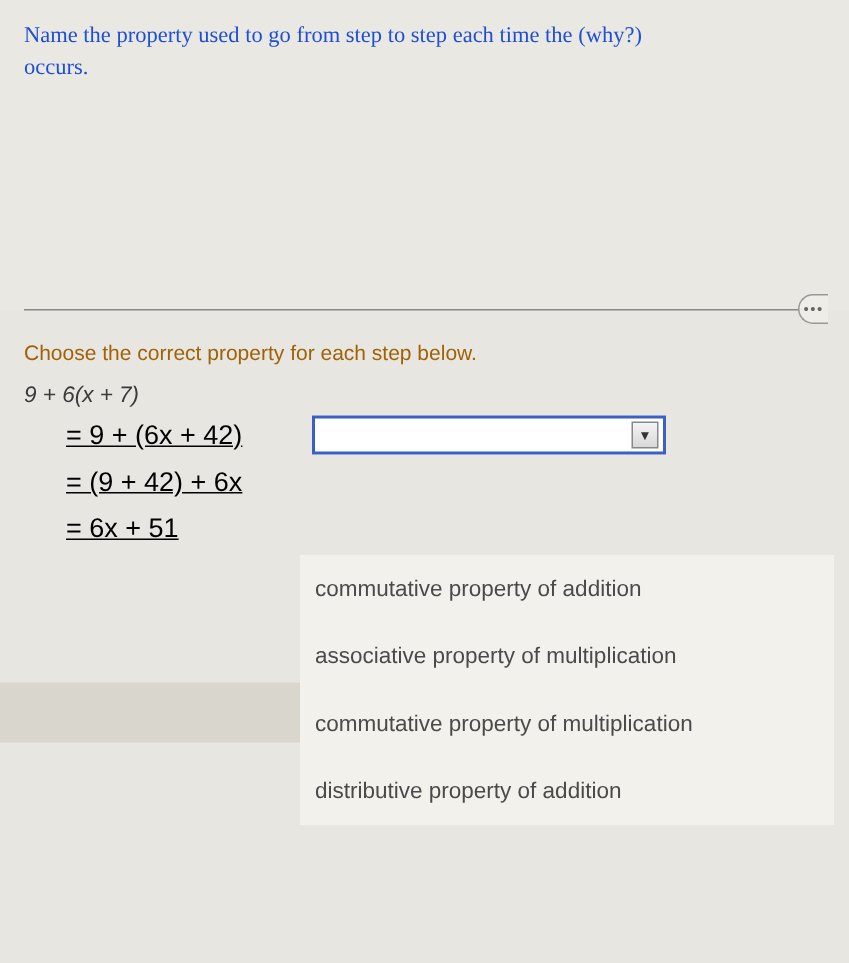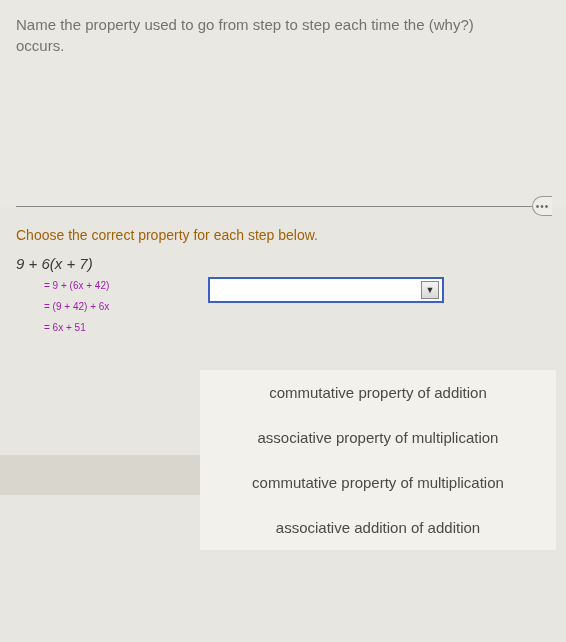--- a/index.html
+++ b/index.html
@@ -12,21 +12,22 @@
       position: relative;
       overflow: hidden;
     }
     .top-section {
       padding: 14px 16px 0 16px;
       background: #eae8e2;
     }
     .question-text {
       font-size: 15px;
       line-height: 1.4;
-      color: #737373;
+      color: #1d4ed8;
+      font-family: Liberation Serif, serif;
     }
     .divider {
       margin-top: 150px;
       border-bottom: 1px solid #888;
       position: relative;
     }
     .more-bubble {
       position: absolute;
       right: -2px;
       top: -10px;
@@ -55,23 +56,24 @@
     .expr {
       font-size: 15px;
       color: #3a3a3a;
       margin-bottom: 8px;
       font-style: italic;
     }
     .steps {
       padding-left: 28px;
     }
     .step {
-      font-size: 10px;
-      color: #a21caf;
+      font-size: 18px;
+      color: #000000;
       margin-bottom: 10px;
+      text-decoration: underline;
     }
     .dropdown-box {
       position: absolute;
       top: 22px;
       left: 208px;
       width: 236px;
       height: 26px;
       background: #fff;
       border: 2px solid #3b5fc4;
       display: flex;
@@ -92,21 +94,21 @@
       color: #333;
     }
     .options-panel {
       position: absolute;
       top: 370px;
       left: 200px;
       width: 356px;
       background: #f3f1eb;
     }
     .option {
-      text-align: center;
+      text-align: left;
       padding: 14px 10px;
       font-size: 15px;
       color: #4a4a4a;
       cursor: pointer;
     }
     .footer-strip {
       position: absolute;
       top: 455px;
       left: 0;
       width: 200px;
@@ -149,14 +151,14 @@
 </div>
 
 <div class="footer-strip">
   
 </div>
 
 <div class="options-panel">
   <div class="option">commutative property of addition</div>
   <div class="option">associative property of multiplication</div>
   <div class="option">commutative property of multiplication</div>
-  <div class="option">associative addition of addition</div>
+  <div class="option">distributive property of addition</div>
 </div>
 
 </body></html>

